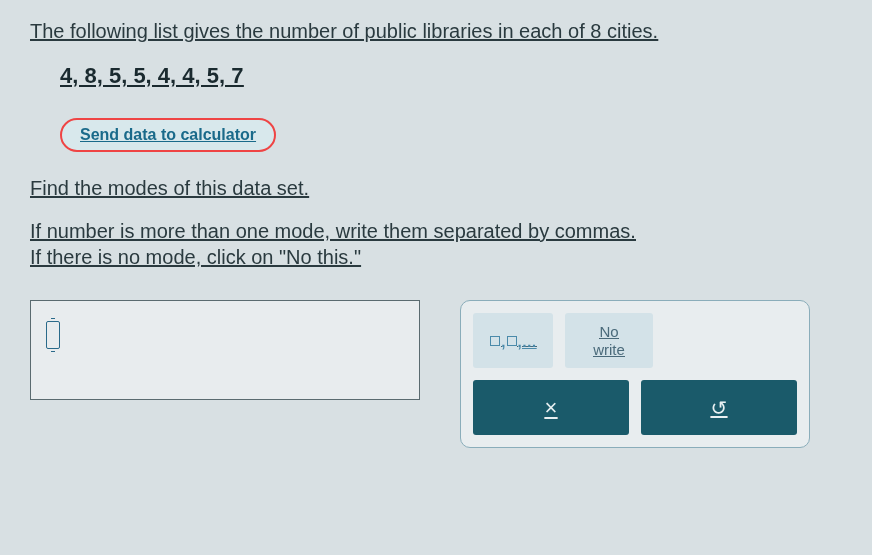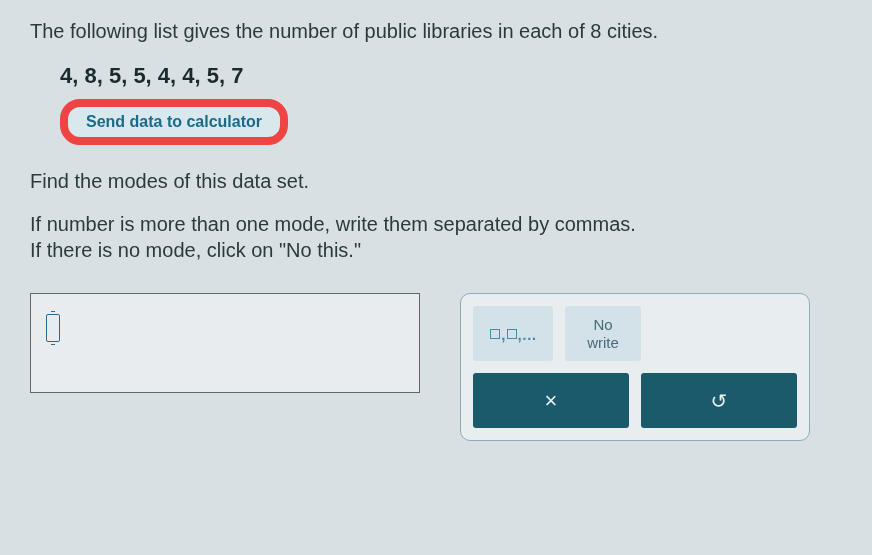--- a/index.html
+++ b/index.html
@@ -1,44 +1,45 @@
 <!DOCTYPE html>
 <html><head>
   <meta charset="utf-8">
   <style>
     * {
       box-sizing: border-box;
       margin: 0;
       padding: 0;
+      text-decoration: underline;
     }
     body {
       font-family: Arial, sans-serif;
       background: #d8e0e3;
       width: 872px;
       height: 555px;
       padding: 20px 30px;
       color: #2a3a3f;
     }
     .intro-text {
       font-size: 20px;
       margin-bottom: 20px;
       color: #2a3a3f;
     }
     .data-list {
       font-size: 22px;
       font-weight: bold;
       color: #1a2a2f;
       margin-left: 30px;
-      margin-bottom: 10px;
+      margin-bottom: 29px;
     }
     .send-button {
       display: inline-block;
       margin-left: 30px;
       padding: 6px 18px;
-      border: 8px solid #ef4444;
+      border: 2px solid #ef4444;
       border-radius: 20px;
       background: #d8e8ec;
       color: #1a6a8a;
       font-size: 16px;
       font-weight: bold;
       cursor: pointer;
       margin-bottom: 25px;
     }
     .instruction {
       font-size: 20px;
@@ -118,21 +119,21 @@
     .tool-light {
       background: #d3e2e8;
       color: #4a6a7a;
     }
     .tool-list-btn {
       width: 80px;
       font-size: 15px;
       letter-spacing: 0;
     }
     .tool-nomode-btn {
-      width: 76px;
+      width: 88px;
       flex-direction: column;
       line-height: 1.2;
       font-size: 15px;
       color: #4a6a7a;
     }
     .tool-dark {
       background: #1a5a6a;
       color: #fff;
       flex: 1;
     }

